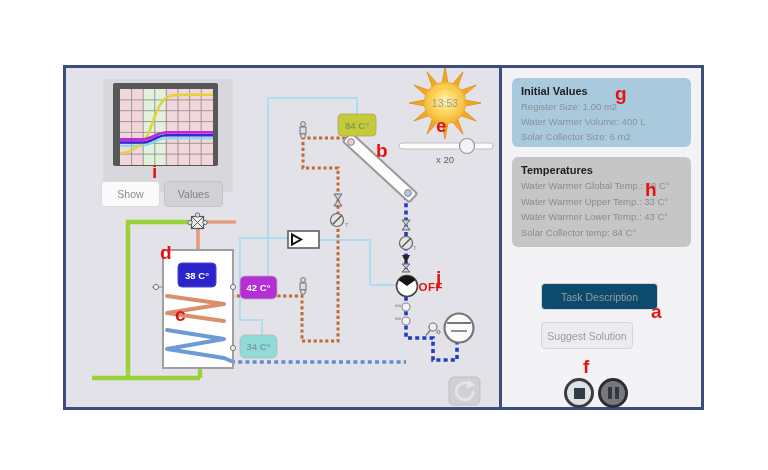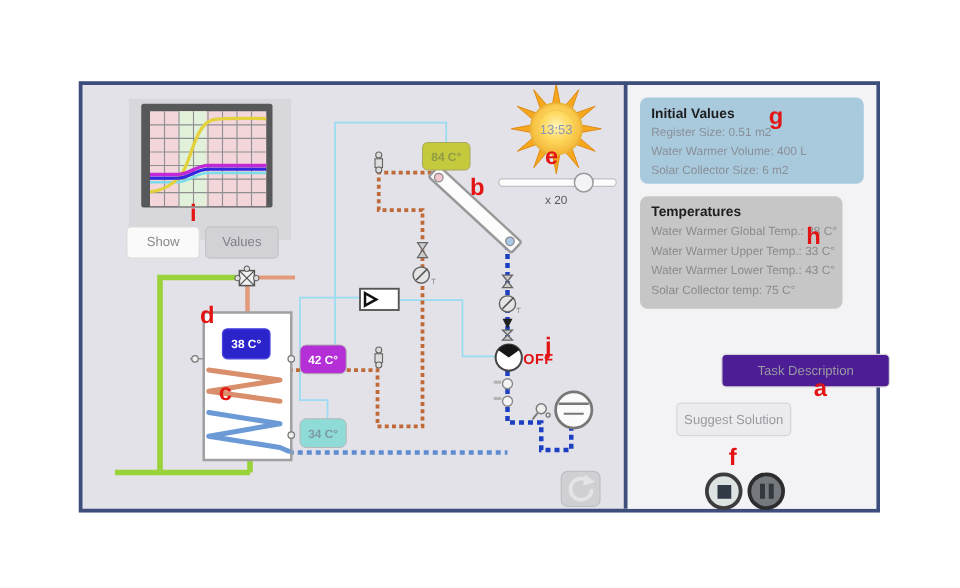--- a/index.html
+++ b/index.html
@@ -5,27 +5,27 @@
   html,body{margin:0;padding:0;background:#ffffff;}
   .page{position:relative;width:768px;height:470px;background:#ffffff;overflow:hidden;
         font-family:"Liberation Sans",sans-serif;}
   .window{position:absolute;left:63px;top:65px;width:641px;height:345px;
           border:3px solid #3d4e7c;background:#e2e2e8;box-sizing:border-box;}
   .diagram-svg{position:absolute;left:66px;top:68px;}
   .right-panel{position:absolute;left:499px;top:68px;width:202px;height:339px;
                background:#f3f3f5;border-left:3px solid #3d4e7c;box-sizing:border-box;}
   .info-box{position:absolute;border-radius:6px;box-sizing:border-box;padding:7px 9px 6px 9px;}
   .box-init{left:10px;top:10px;width:179px;height:69px;background:#a9cadd;}
-  .box-temp{left:10px;top:89px;width:162px;height:90px;background:#c6c6c6;}
+  .box-temp{left:10px;top:89px;width:179px;height:90px;background:#c6c6c6;}
   .box-title{font-size:11px;font-weight:bold;color:#1d1d1f;margin-bottom:2px;white-space:nowrap;}
   .box-line{font-size:9.5px;color:#8a8f99;line-height:15px;white-space:nowrap;}
   .box-temp .box-line{color:#8b8b8d;line-height:15.5px;}
   .sim-btn{position:absolute;box-sizing:border-box;display:flex;align-items:center;justify-content:center;
            font-size:10.5px;color:#9a9aa2;border-radius:4px;cursor:default;}
-  .btn-task{left:39px;top:215px;width:135px;height:27px;background:#4c1d95;border:1px solid #d6d6da;margin-left:36px;}
+  .btn-task{left:39px;top:215px;width:117px;height:27px;background:#0c4a6e;border:1px solid #d6d6da;}
   .btn-suggest{left:39px;top:254px;width:92px;height:27px;background:#ececee;border:1px solid #d6d6da;}
   .btn-show{left:101px;top:181px;width:59px;height:26px;background:#fafafa;border:1px solid #dcdcdc;color:#8a8a8a;}
   .btn-compare{left:164px;top:181px;width:59px;height:26px;background:#d2d2d6;border:1px solid #c4c4c8;color:#7f7f86;}
   .page .btn-show,.page .btn-compare{position:absolute;}
   .circle-btn{position:absolute;width:30px;height:30px;border-radius:50%;box-sizing:border-box;
               display:flex;align-items:center;justify-content:center;}
   .btn-stop{left:62px;top:310px;background:#dde2e2;border:3px solid #3c3c3e;}
   .btn-stop .sq{width:11px;height:11px;background:#323a46;}
   .btn-pause{left:96px;top:310px;background:#75797d;border:3px solid #2d2d2f;}
   .btn-pause .bar{width:4px;height:12px;background:#33383e;margin:0 1.5px;}
@@ -209,30 +209,30 @@
       <polygon points="468,379.5 476,385.5 466.5,388.5" fill="#e4e4e8"></polygon>
     </g>
   </svg>
 
   <div class="sim-btn btn-show">Show</div>
   <div class="sim-btn btn-compare">Values</div>
 
   <div class="right-panel">
     <div class="info-box box-init">
       <div class="box-title">Initial Values</div>
-      <div class="box-line">Register Size: 0.51 m2</div>
+      <div class="box-line">Register Size: 1.00 m2</div>
       <div class="box-line">Water Warmer Volume: 400 L</div>
       <div class="box-line">Solar Collector Size: 6 m2</div>
     </div>
     <div class="info-box box-temp">
       <div class="box-title">Temperatures</div>
       <div class="box-line">Water Warmer Global Temp.: 38 C°</div>
       <div class="box-line">Water Warmer Upper Temp.: 33 C°</div>
       <div class="box-line">Water Warmer Lower Temp.: 43 C°</div>
-      <div class="box-line">Solar Collector temp: 75 C°</div>
+      <div class="box-line">Solar Collector temp: 84 C°</div>
     </div>
     <div class="sim-btn btn-task">Task Description</div>
     <div class="sim-btn btn-suggest">Suggest Solution</div>
     <div class="circle-btn btn-stop">
       <div class="sq"></div>
     </div>
     <div class="circle-btn btn-pause">
       <div class="bar"></div>
       <div class="bar"></div>
     </div>

